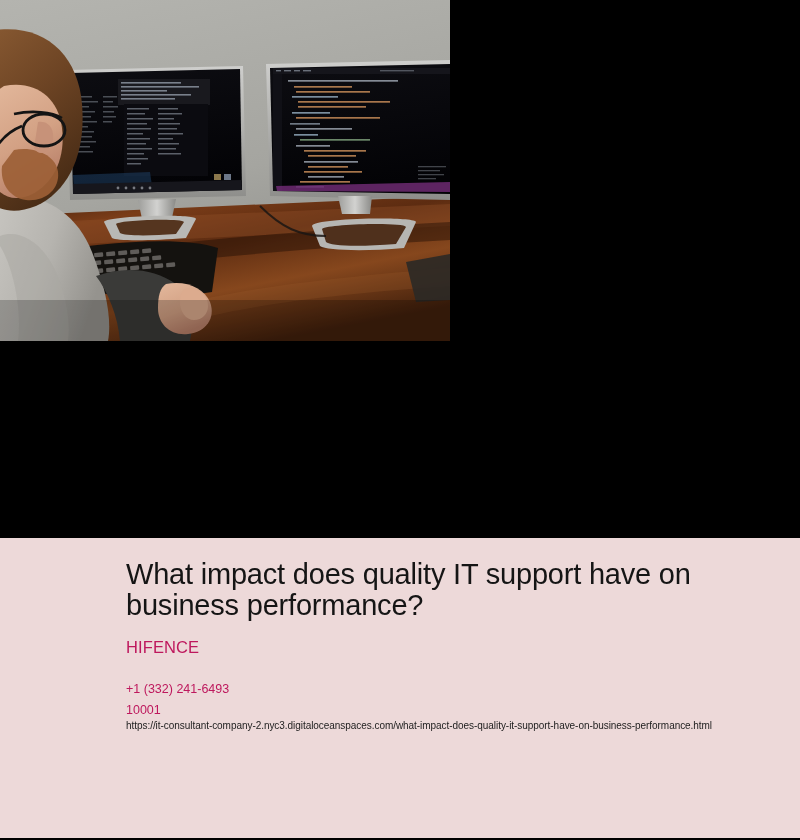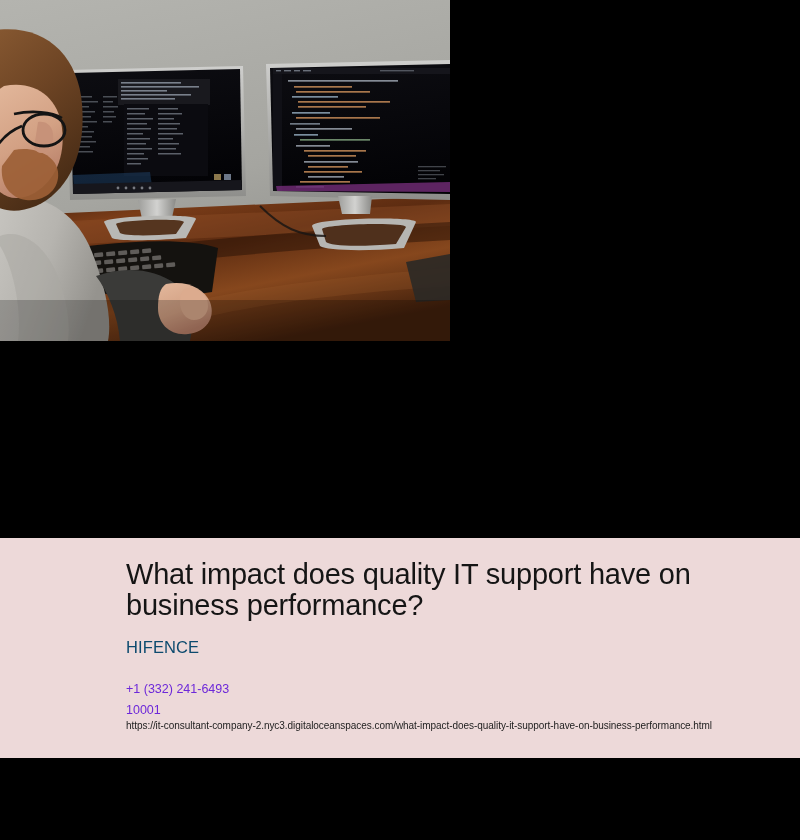--- a/index.html
+++ b/index.html
@@ -36,52 +36,52 @@
     height: 197px;
     background: #000000;
   }
 
   
   .info-panel {
     position: absolute;
     left: 0;
     top: 538px;
     width: 800px;
-    height: 220px;
+    height: 300px;
     background: #edd9d9;
   }
   .info-inner {
     position: absolute;
     left: 126px;
     top: 21px;
     width: 660px;
   }
   .headline {
     font-size: 29px;
     line-height: 1.07;
     font-weight: 400;
     color: #151515;
     letter-spacing: -0.2px;
     margin: 0;
     max-width: 620px;
   }
   .brand {
     font-size: 16.5px;
     font-weight: 400;
-    color: #0c4a6e;
+    color: #be185d;
     margin-top: 17px;
     letter-spacing: 0.1px;
   }
   .contact-list {
     margin-top: 22px;
   }
   .contact-line {
     font-size: 12.5px;
     line-height: 20.5px;
-    color: #6d28d9;
+    color: #be185d;
     font-weight: 400;
   }
   .source-url {
     font-size: 10px;
     color: #1d1d1d;
     letter-spacing: -0.05px;
     white-space: nowrap;
   }
 </style>
 </head>

